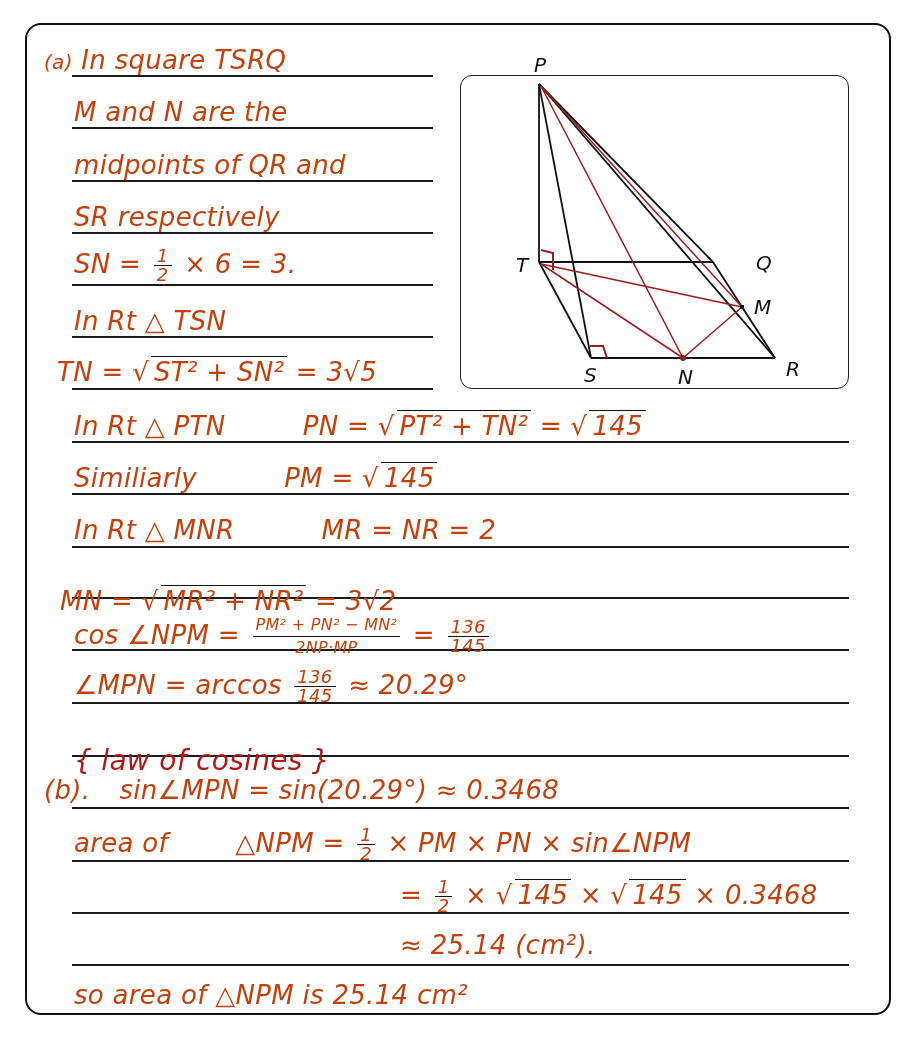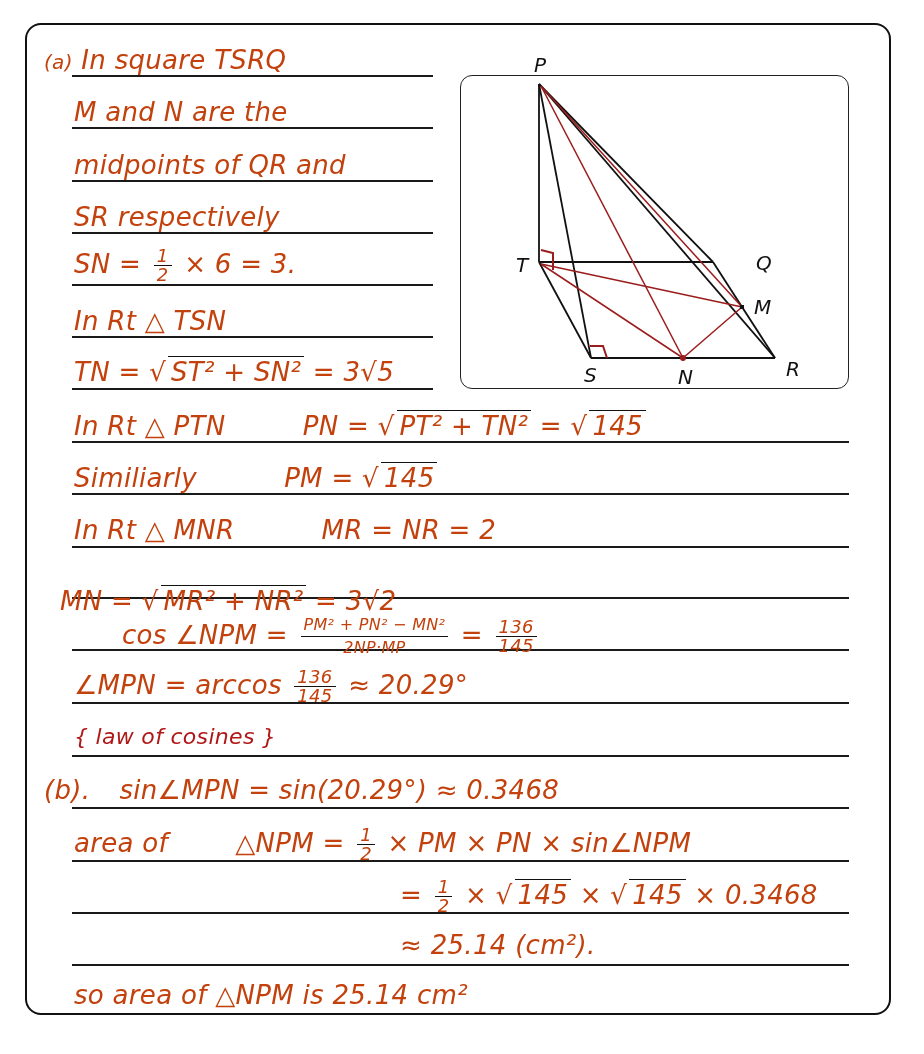--- a/index.html
+++ b/index.html
@@ -57,21 +57,21 @@
 <div class="line-text" style="left:74px; top:97px;">M and  N  are  the</div>
 <div class="line-text" style="left:74px; top:150px;">midpoints  of  QR and</div>
 <div class="line-text" style="left:74px; top:202px;">SR  respectively</div>
 
 <div class="line-text" style="left:74px; top:247px;">
   <span>SN =</span>
   <span class="frac"><span class="num">1</span><span class="den">2</span></span>
   <span>× 6 = 3.</span>
 </div>
 <div class="line-text" style="left:74px; top:306px;">In  Rt △ TSN</div>
-<div class="line-text" style="left:74px; top:356px;">
+<div class="line-text" style="left:57px; top:356px;">
   <span>TN =</span>
   <span class="sqrt-sign">√</span><span class="sqrt">ST² + SN²</span>
   <span>= 3√5</span>
 </div>
 
 <div class="line-text" style="left:74px; top:410px;">
   <span>In Rt △ PTN</span>
   <span style="display:inline-block; width:60px"></span>
   <span>PN =</span>
   <span class="sqrt-sign">√</span><span class="sqrt">PT² + TN²</span>
@@ -87,32 +87,32 @@
 <div class="line-text" style="left:74px; top:515px;">
   <span>In Rt △ MNR</span>
   <span style="display:inline-block; width:70px"></span>
   <span>MR = NR = 2</span>
 </div>
 <div class="line-text" style="left:60px; top:565px;margin-top:20px;">
   <span>MN =</span>
   <span class="sqrt-sign">√</span><span class="sqrt">MR² + NR²</span>
   <span>= 3√2</span>
 </div>
-<div class="line-text" style="left:74px; top:614px;margin-left:48px;">
+<div class="line-text" style="left:74px; top:614px;">
   <span>cos ∠NPM =</span>
   <span class="frac" style="font-size:16px; line-height:22px"><span class="num">PM² + PN² − MN²</span><span class="den">2NP·MP</span></span>
   <span>=</span>
   <span class="frac"><span class="num">136</span><span class="den">145</span></span>
 </div>
 <div class="line-text" style="left:74px; top:668px;">
   <span>∠MPN = arccos</span>
   <span class="frac"><span class="num">136</span><span class="den">145</span></span>
   <span>≈  20.29°</span>
 </div>
-<div class="line-text red" style="left:74px; top:722px; font-size:22px;">{ law of cosines }</div>
+<div class="line-text red" style="left:74px; top:746px; font-size:28px;">{ law of cosines }</div>
 
 <div class="line-text" style="left:44px; top:775px;">
   <span>(b).</span>
   <span style="display:inline-block; width:12px"></span>
   <span>sin∠MPN = sin(20.29°)  ≈ 0.3468</span>
 </div>
 <div class="line-text" style="left:74px; top:826px;">
   <span>area of</span>
   <span style="display:inline-block; width:50px"></span>
   <span>△NPM =</span>

